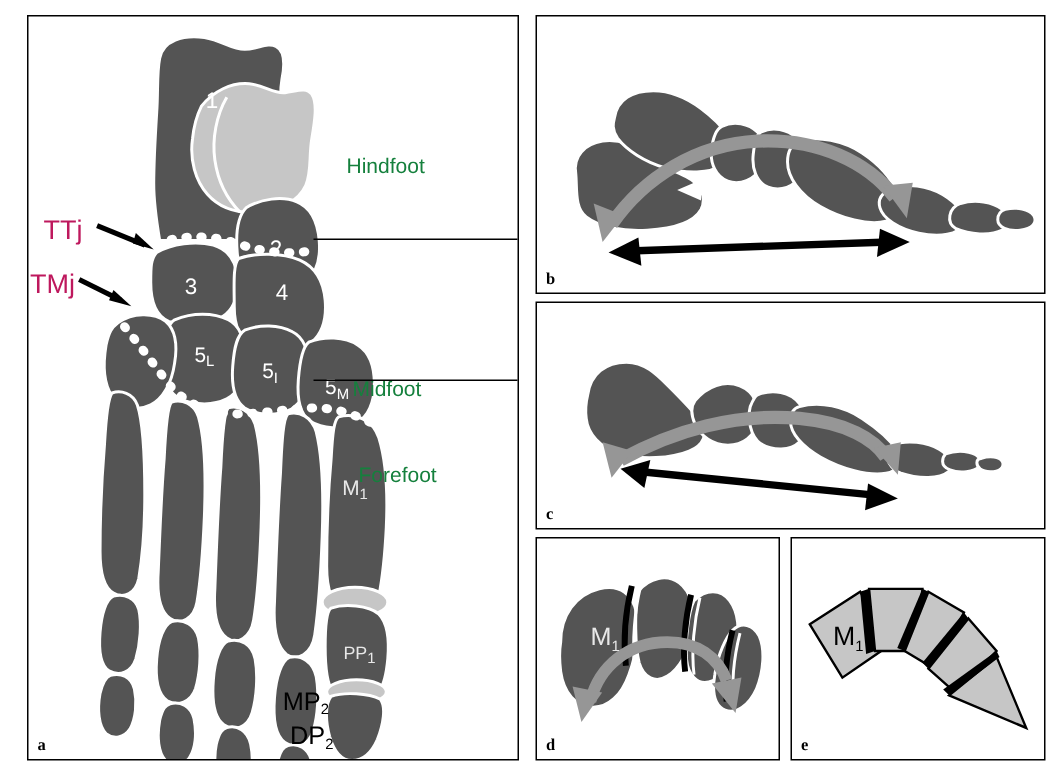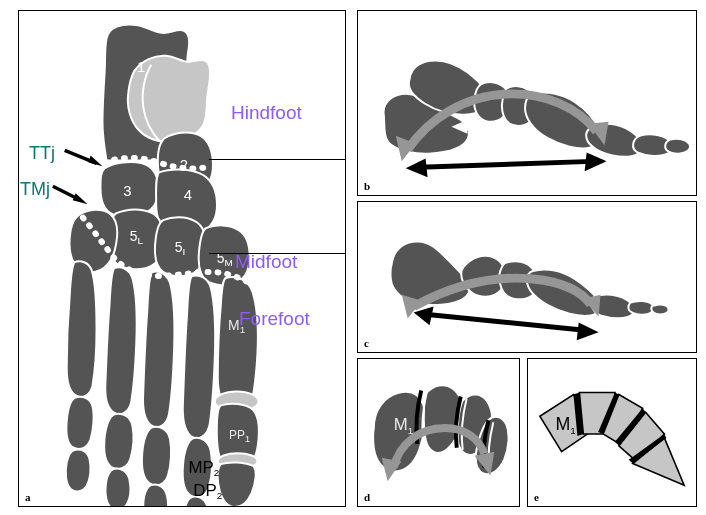--- a/index.html
+++ b/index.html
@@ -8,23 +8,23 @@
   .panel{position:absolute;background:#fff;border:1.3px solid #000;box-sizing:border-box;overflow:hidden;}
   #panel-a{left:18px;top:10px;width:328px;height:497px;}
   #panel-b{left:357px;top:10px;width:340px;height:186px;}
   #panel-c{left:357px;top:201px;width:340px;height:152px;}
   #panel-d{left:357px;top:358px;width:163px;height:149px;}
   #panel-e{left:527px;top:358px;width:170px;height:149px;}
   .panel-letter{position:absolute;left:6px;bottom:3px;font-family:"Liberation Serif",serif;
     font-weight:bold;font-size:11px;color:#000;line-height:1;}
   .svgwrap{position:absolute;left:0;top:0;width:100%;height:100%;}
   svg{display:block;width:100%;height:100%;}
-  .region-label{position:absolute;font-size:19px;color:#8b5cf6;white-space:nowrap;letter-spacing:0px;}
+  .region-label{position:absolute;font-size:14px;color:#15803d;white-space:nowrap;letter-spacing:0px;}
   .divider{position:absolute;height:0;border-top:1.5px solid #000;}
-  .anno{position:absolute;font-size:18px;color:#0f766e;white-space:nowrap;}
+  .anno{position:absolute;font-size:18px;color:#be185d;white-space:nowrap;}
   .bonenum{font-size:15px;fill:#ffffff;font-family:"Liberation Sans",sans-serif;}
   .bonenum-sm{font-size:14px;fill:#ffffff;font-family:"Liberation Sans",sans-serif;}
   .sub{font-size:10px;}
   .boneLabelWhite{font-size:14px;fill:#e8e8e8;font-family:"Liberation Sans",sans-serif;}
   .boneLabelBlack{font-size:17px;fill:#000000;font-family:"Liberation Sans",sans-serif;}
 </style>
 </head>
 <body>
 
 <div class="figure">

